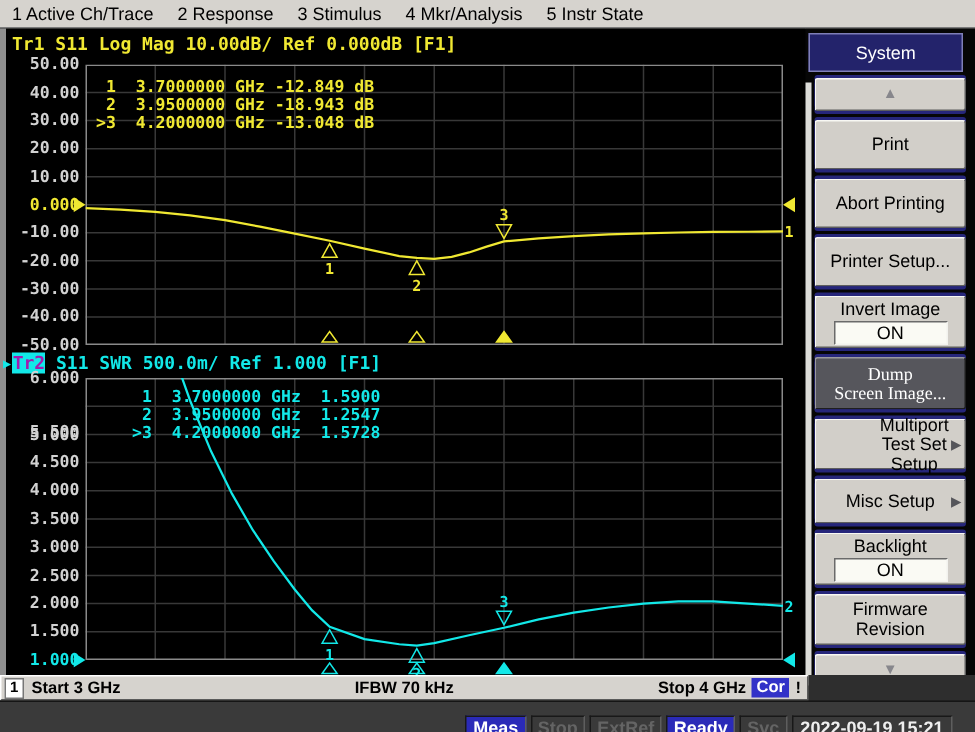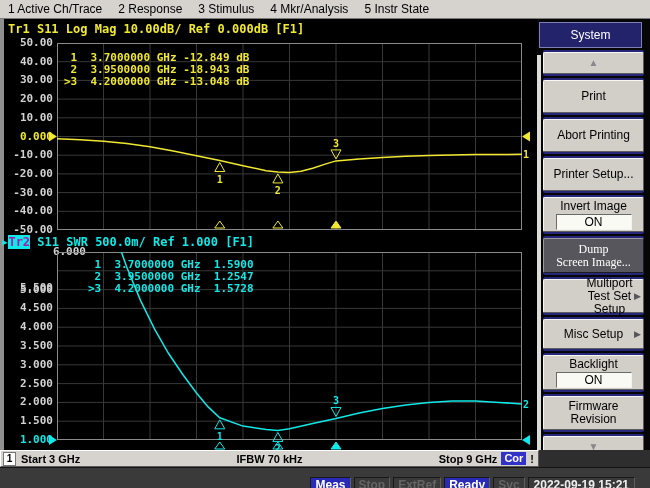--- a/index.html
+++ b/index.html
@@ -131,21 +131,21 @@
         <text x="287.00000000000006" y="103.89976" fill="#f0e832" text-anchor="middle" font-family="DejaVu Sans Mono, monospace" font-size="10" font-weight="bold">3</text>
         <polygon points="282.00000000000006,185 292.00000000000006,185 287.00000000000006,178" fill="#f0e832" stroke="#f0e832"></polygon>
         <text x="474" y="115.265" fill="#f0e832" font-family="DejaVu Sans Mono, monospace" font-size="10" font-weight="bold">1</text>
       </svg></div>
   <div class="readout readout r1" id="readout1" style="left:64px;top:52px;"> 1  3.7000000 GHz -12.849 dB
  2  3.9500000 GHz -18.943 dB
 &gt;3  4.2000000 GHz -13.048 dB</div>
 
   <div class="thdr t2" style="left:2px;top:235px;"><span class="active-arrow">▶</span><span class="tr-chip">Tr2</span><span> S11 SWR 500.0m/ Ref 1.000 [F1]</span></div>
   <div class="yticks yticks2" id="yticks2">
-      <span style="top: 245px; padding-left: 33px;">6.000</span>
+      <span style="top: 245px;">6.000</span>
       <span style="top: 250px; margin-top: 31px;">5.500</span>
       <span style="top: 282.6px;">5.000</span>
       <span style="top: 301.4px;">4.500</span>
       <span style="top: 320.2px;">4.000</span>
       <span style="top: 339px;">3.500</span>
       <span style="top: 357.8px;">3.000</span>
       <span style="top: 376.6px;">2.500</span>
       <span style="top: 395.4px;">2.000</span>
       <span style="top: 414.2px;">1.500</span>
       <span class="ref" style="top: 433px;">1.000</span>
@@ -236,21 +236,21 @@
       <div class="sb-btn" style="top: 417px; height: 22px;">
         <span class="sb-scrollglyph">▼</span>
       </div>
     </div>
 
   <div class="stimbar">
     <span class="chanbox">1</span>
     <span>Start 3 GHz</span>
     <span class="stim-center">IFBW 70 kHz</span>
     <span class="stim-right">
-      <span>Stop 9 GHz</span>
+      <span>Stop 4 GHz</span>
       <span class="cor-badge">Cor</span>
       <span>!</span>
     </span>
   </div>
   <div class="statusbar-patch"></div>
 
   <div class="statusbar" id="statusbar">
       <span class="badge on">Meas</span>
       <span class="badge off">Stop</span>
       <span class="badge off">ExtRef</span>

